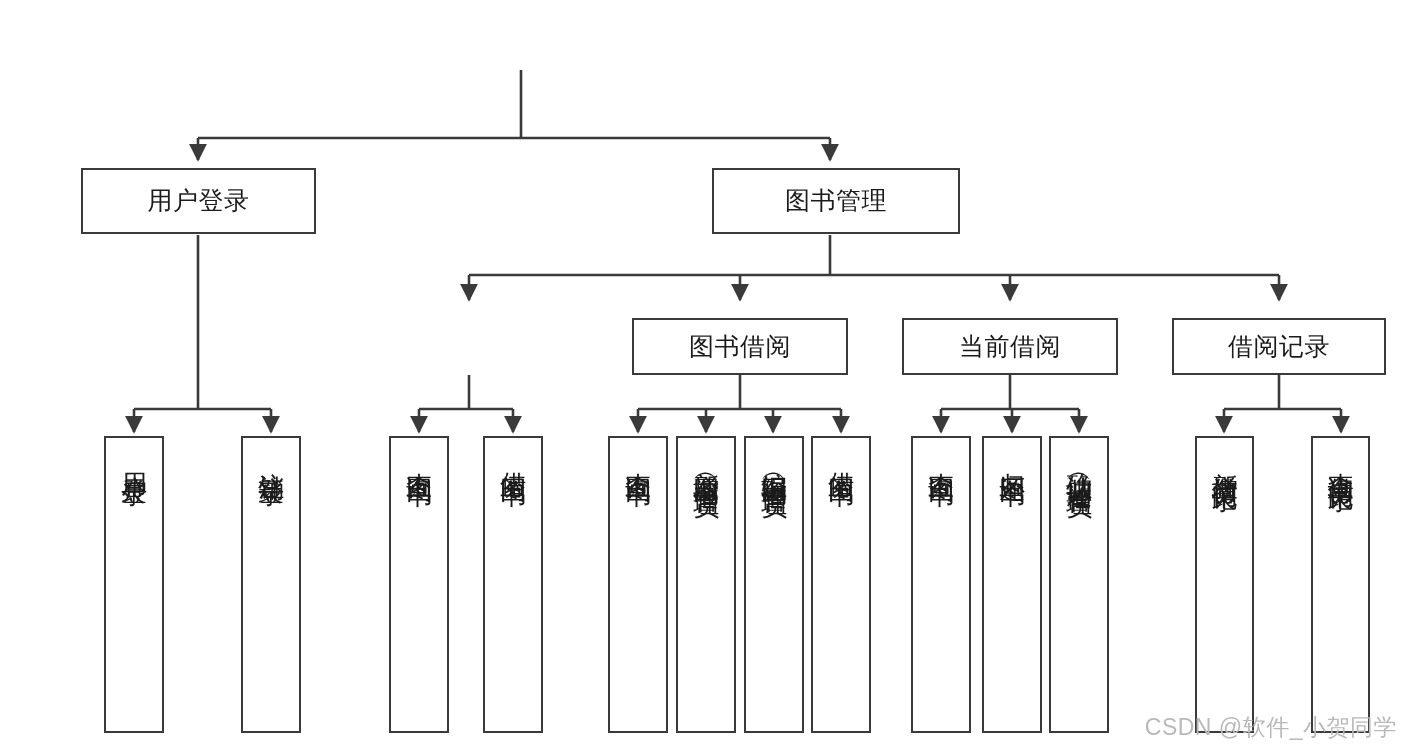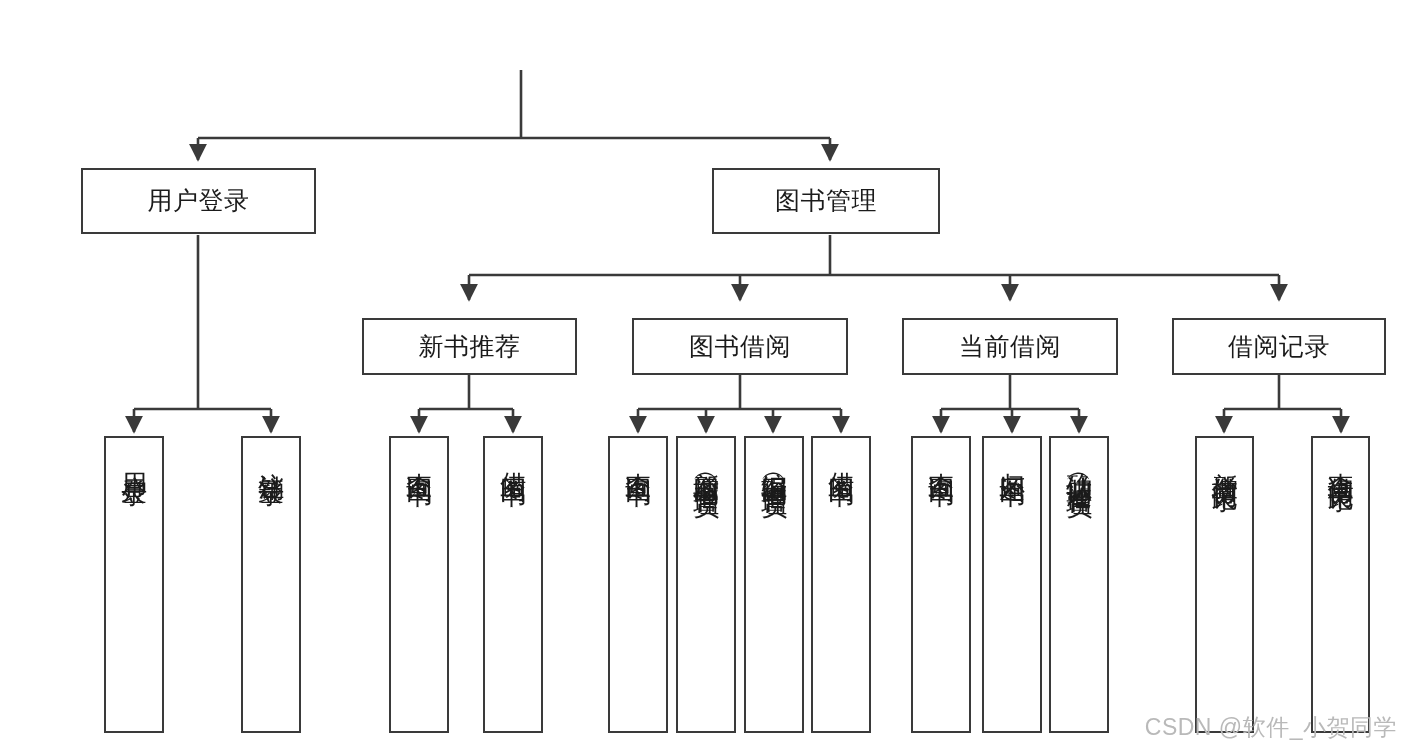--- a/index.html
+++ b/index.html
@@ -132,27 +132,24 @@
       <path d="M 1224 409 L 1341 409"></path>
       <path d="M 1224 409 L 1224 432" marker-end="url(#arrow)"></path>
       <path d="M 1341 409 L 1341 432" marker-end="url(#arrow)"></path>
     </g>
   </svg>
 
 
   <div class="node horiz" style="left:81px; top:168px; width:235px; height:66px;">
     <span class="node-label">用户登录</span>
   </div>
-  <div class="node horiz" style="left:712px; top:168px; width:228px; height:66px;">
+  <div class="node horiz" style="left:712px; top:168px; width:248px; height:66px;">
     <span class="node-label">图书管理</span>
   </div>
 
-  <div class="node horiz" style="left:362px; top:318px; width:215px; height:57px;">
-    <span class="node-label">新书推荐</span>
-  </div>
   <div class="node horiz" style="left:902px; top:318px; width:216px; height:57px;">
     <span class="node-label">当前借阅</span>
   </div>
   <div class="node horiz" style="left:632px; top:318px; width:216px; height:57px;">
     <span class="node-label">图书借阅</span>
   </div>
   <div class="node horiz" style="left:1172px; top:318px; width:214px; height:57px;justify-content:center;">
     <span class="node-label">借阅记录</span>
   </div>
 

